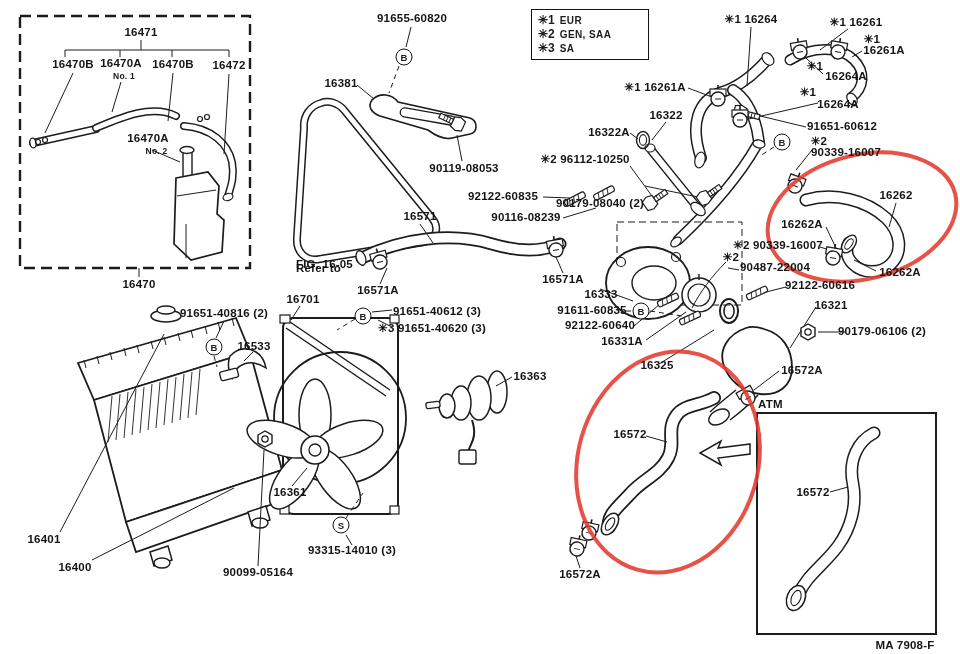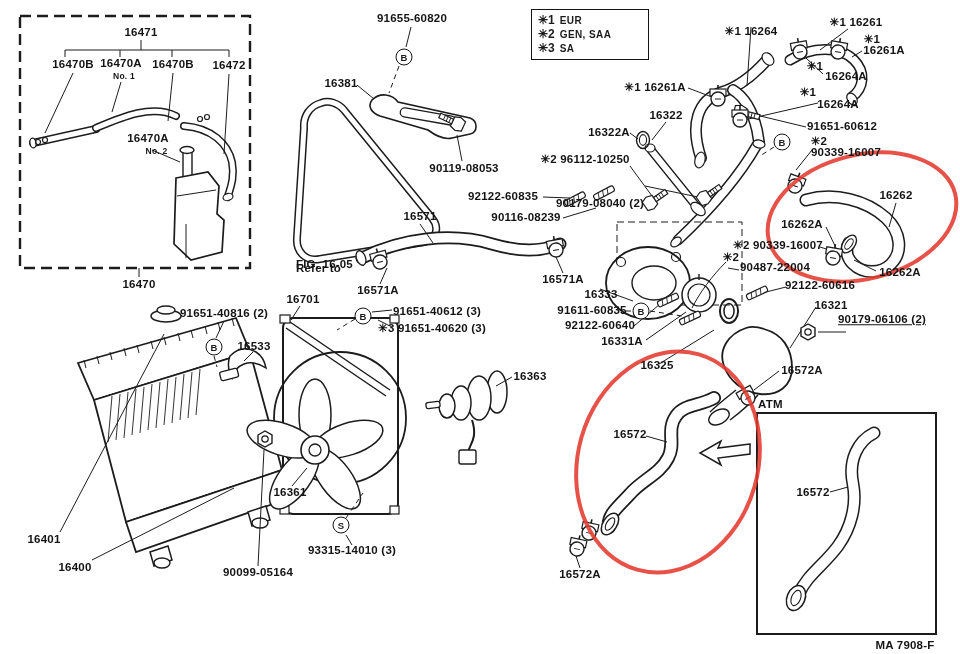--- a/index.html
+++ b/index.html
@@ -294,21 +294,21 @@
       <span class="lbl" style="left: 437px; top: 312px;">91651-40612 (3)</span>
       <span class="lbl" style="left: 432px; top: 329px;">✳3 91651-40620 (3)</span>
       <span class="lbl" style="left: 254px; top: 347px;">16533</span>
       <span class="lbl" style="left: 224px; top: 314px;">91651-40816 (2)</span>
       <span class="lbl" style="left: 44px; top: 540px;">16401</span>
       <span class="lbl" style="left: 75px; top: 568px;">16400</span>
       <span class="lbl" style="left: 258px; top: 573px;">90099-05164</span>
       <span class="lbl" style="left: 290px; top: 493px;">16361</span>
       <span class="lbl" style="left: 530px; top: 377px;">16363</span>
       <span class="lbl" style="left: 352px; top: 551px;">93315-14010 (3)</span>
-      <span class="lbl" style="left: 751px; top: 32px;">✳1 16264</span>
+      <span class="lbl" style="left: 751px; top: 20px;">✳1 16264</span>
       <span class="lbl" style="left: 856px; top: 23px;">✳1 16261</span>
       <span class="lbl" style="left: 872px; top: 40px;">✳1</span>
       <span class="lbl" style="left: 884px; top: 51px;">16261A</span>
       <span class="lbl" style="left: 815px; top: 67px;">✳1</span>
       <span class="lbl" style="left: 846px; top: 77px;">16264A</span>
       <span class="lbl" style="left: 808px; top: 93px;">✳1</span>
       <span class="lbl" style="left: 838px; top: 105px;">16264A</span>
       <span class="lbl" style="left: 655px; top: 88px;">✳1 16261A</span>
       <span class="lbl" style="left: 666px; top: 116px;">16322</span>
       <span class="lbl" style="left: 609px; top: 133px;">16322A</span>
@@ -321,21 +321,21 @@
       <span class="lbl" style="left: 526px; top: 218px;">90116-08239</span>
       <span class="lbl" style="left: 563px; top: 280px;">16571A</span>
       <span class="lbl" style="left: 601px; top: 295px;">16333</span>
       <span class="lbl" style="left: 592px; top: 311px;">91611-60835</span>
       <span class="lbl" style="left: 600px; top: 326px;">92122-60640</span>
       <span class="lbl" style="left: 622px; top: 342px;">16331A</span>
       <span class="lbl" style="left: 641px; top: 366px; margin-left: 16px;">16325</span>
       <span class="lbl" style="left: 802px; top: 371px;">16572A</span>
       <span class="lbl" style="left: 820px; top: 286px;">92122-60616</span>
       <span class="lbl" style="left: 831px; top: 306px;">16321</span>
-      <span class="lbl" style="left: 882px; top: 320px; text-decoration: underline;">90179-06106 (2)</span>
+      <span class="lbl" style="left: 882px; top: 332px;">90179-06106 (2)</span>
       <span class="lbl" style="left: 896px; top: 196px;">16262</span>
       <span class="lbl" style="left: 802px; top: 225px;">16262A</span>
       <span class="lbl" style="left: 778px; top: 246px;">✳2 90339-16007</span>
       <span class="lbl" style="left: 731px; top: 258px;">✳2</span>
       <span class="lbl" style="left: 775px; top: 268px;">90487-22004</span>
       <span class="lbl" style="left: 900px; top: 273px;">16262A</span>
       <span class="lbl" style="left: 630px; top: 435px;">16572</span>
       <span class="lbl" style="left: 580px; top: 575px;">16572A</span>
       <span class="lbl left" style="left: 758px; top: 405px;">ATM</span>
       <span class="lbl" style="left: 813px; top: 493px;">16572</span>

